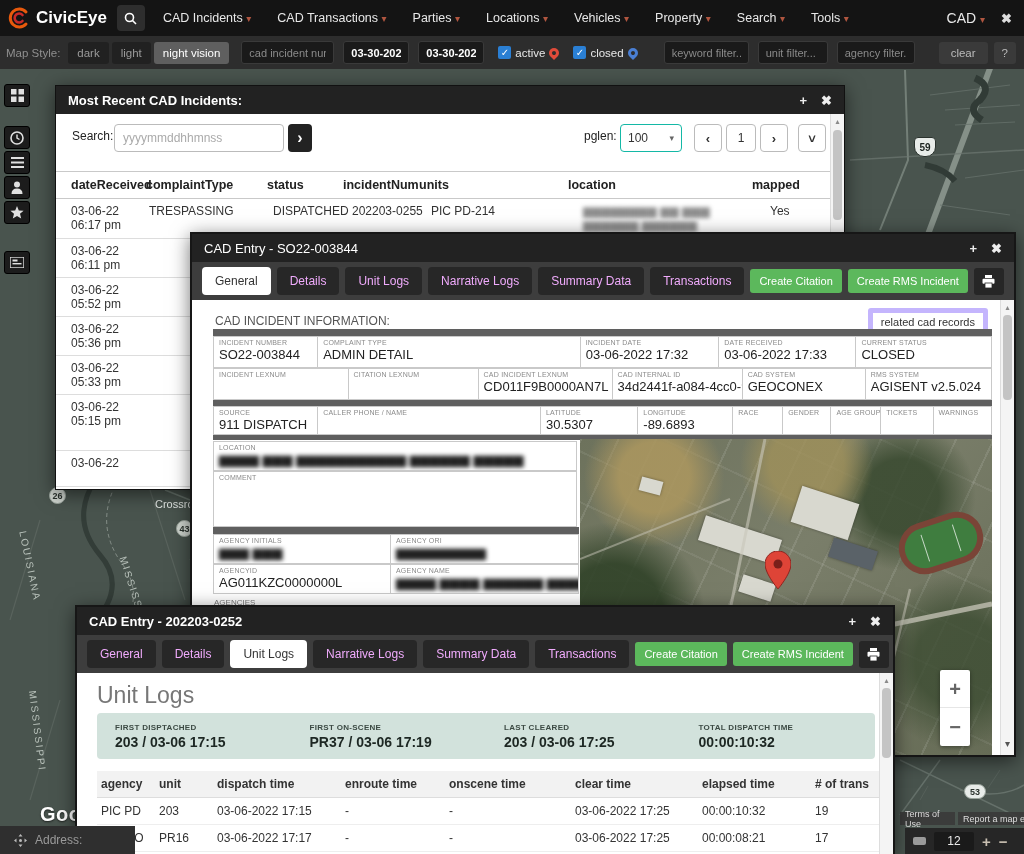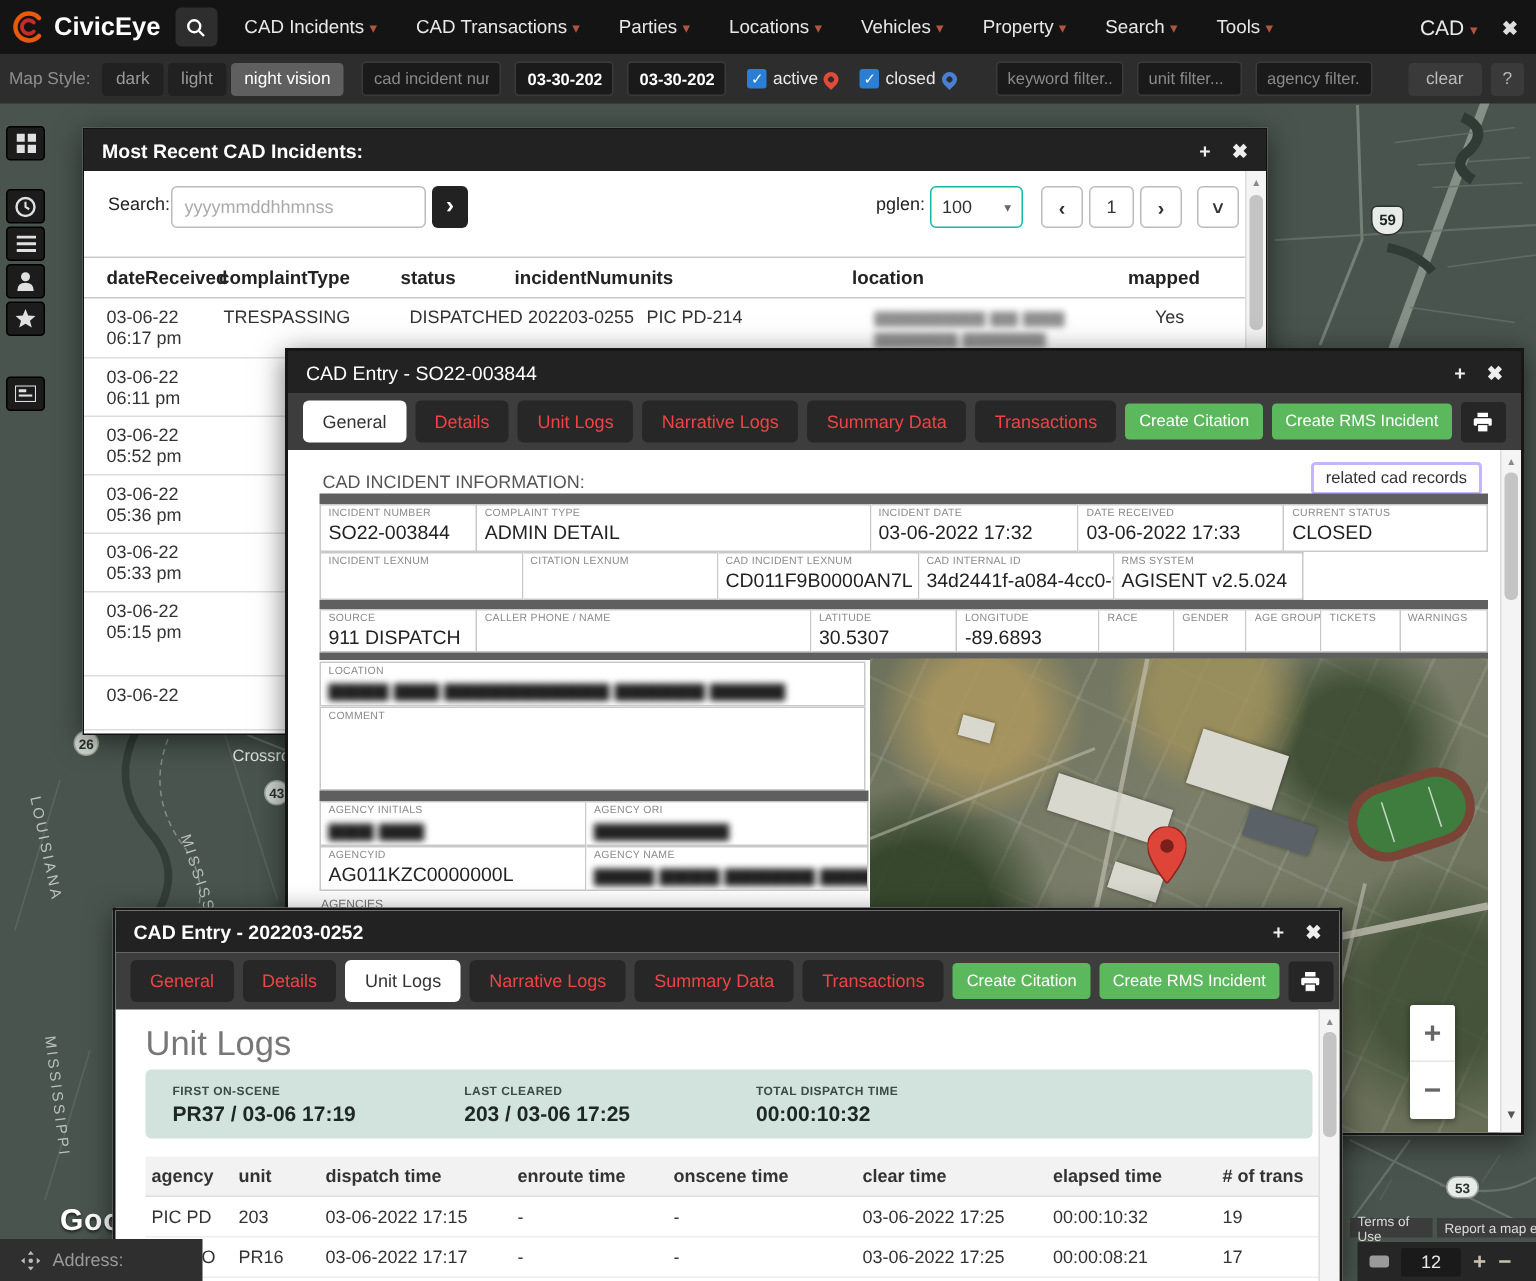--- a/index.html
+++ b/index.html
@@ -42,21 +42,21 @@
 
   
   .side-btn { position:absolute; left:4px; width:26px; height:23px; background:#1c1c1c; border:1px solid #000; border-radius:3px; color:#e0e0e0; display:flex; align-items:center; justify-content:center; font-size:14px; z-index:5; cursor:pointer; }
 
   
   .win { position:absolute; background:#fff; box-shadow:0 4px 18px rgba(0,0,0,.55); }
   .win-title { background:#222; color:#fff; height:28px; display:flex; align-items:center; font-size:13px; font-weight:bold; padding:0 12px; }
   .win-ctrl { margin-left:auto; display:flex; gap:14px; font-size:13px; color:#eee; }
   .win-ctrl span { cursor:pointer; }
   .tabbar { background:#3d3d3d; height:38px; display:flex; align-items:center; padding:0 10px; gap:6px; }
-  .tab { background:#272727; color:#ef4444; font-size:12px; padding:7px 13px; border-radius:4px; cursor:pointer; white-space:nowrap; }
+  .tab { background:#272727; color:#f0abfc; font-size:12px; padding:7px 13px; border-radius:4px; cursor:pointer; white-space:nowrap; }
   .tab.active { background:#fff; color:#333; }
   .tab-actions { margin-left:auto; display:flex; gap:6px; align-items:center; }
   .btn-green { background:#5cb85c; color:#fff; font-size:11px; padding:6px 9px; border-radius:3px; cursor:pointer; white-space:nowrap; }
   .btn-print { background:#262626; border-radius:3px; width:30px; height:27px; display:flex; align-items:center; justify-content:center; cursor:pointer; }
 
   
   .sbar { position:absolute; background:#f4f4f4; border-left:1px solid #ddd; z-index:3; }
   .sbar .thumb { position:absolute; left:2px; right:2px; background:#c4c4c4; border-radius:4px; }
   .sbar .arr { position:absolute; left:0; right:0; text-align:center; color:#8a8a8a; font-size:8px; }
 
@@ -74,21 +74,21 @@
   .irow { display:flex; border-bottom:1px solid #ddd; font-size:12px; color:#333; padding:5px 0;justify-content:space-between; }
   .c-date{width:90px; padding-left:15px; flex:none;} .c-comp{width:121px; flex:none; white-space:pre-line;}
   .c-stat{width:76px; flex:none;} .c-num{width:76px; flex:none;} .c-units{width:149px; flex:none;}
   .c-loc{width:184px; flex:none;} .c-map{width:60px; flex:none;}
   .hd .c-date{padding-left:15px;}
   .blur { color:#8f8f8f; filter:blur(2px); }
 
   
   #win2 { left:190px; top:232px; width:826px; height:525px; z-index:20; border:2px solid #161616; overflow:hidden; }
   .sect-title { font-size:12px; color:#555; }
-  .rel-btn { border:2px solid #c4b5fd; border-radius:3px; background:#fff; font-size:11px; color:#333; padding:3px 8px; cursor:pointer; }
+  .rel-btn { border:5px solid #c4b5fd; border-radius:3px; background:#fff; font-size:11px; color:#333; padding:3px 8px; cursor:pointer; }
   .sep { position:absolute; left:21px; width:779px; height:7px; background:#5f5f5f; }
   .frow { position:absolute; left:21px; width:779px; display:flex; }
   .fld { border:1px solid #c9c9c9; border-left:none; background:#fff; padding:2px 4px 1px 5px; overflow:hidden; }
   .fld:first-child { border-left:1px solid #c9c9c9; }
   .flbl { display:block; font-size:7px; color:#8a8a8a; letter-spacing:.2px; white-space:nowrap; }
   .fval { display:block; font-size:13px; color:#222; white-space:nowrap; margin-top:1px; }
   #sat { position:absolute; left:388px; top:205px; width:412px; height:318px; overflow:hidden; background:
       radial-gradient(circle at 18% 12%, rgba(170,150,95,.9) 0 8%, rgba(170,150,95,0) 16%),
       radial-gradient(circle at 55% 8%, rgba(160,145,90,.8) 0 10%, rgba(160,145,90,0) 18%),
       radial-gradient(circle at 8% 55%, rgba(48,66,40,.9) 0 12%, rgba(48,66,40,0) 22%),
@@ -393,20 +393,24 @@
         <span class="fval"></span>
       </div>
     <div class="fld" style="width:17.2%;">
         <span class="flbl">CAD INCIDENT LEXNUM</span>
         <span class="fval">CD011F9B0000AN7L</span>
       </div>
     <div class="fld" style="width:16.7%;">
         <span class="flbl">CAD INTERNAL ID</span>
         <span class="fval">34d2441f-a084-4cc0-9e8</span>
       </div>
+    <div class="fld" style="width:15.8%;">
+        <span class="flbl">CAD SYSTEM</span>
+        <span class="fval">GEOCONEX</span>
+      </div>
     <div class="fld" style="width:16.2%;">
         <span class="flbl">RMS SYSTEM</span>
         <span class="fval">AGISENT v2.5.024</span>
       </div>
   </div>
   <div class="sep" style="top:166px; height:6px;"></div>
   <div class="frow" style="top:172px; height:29px;">
     <div class="fld" style="width:13.5%;">
         <span class="flbl">SOURCE</span>
         <span class="fval">911 DISPATCH</span>
@@ -524,20 +528,24 @@
             <rect x="3" y="0" width="7" height="3" fill="#fff"></rect>
             <rect x="0.5" y="3.8" width="12" height="5" rx="1" fill="#fff"></rect>
             <rect x="3" y="8" width="7" height="5" fill="#fff" stroke="#262626" stroke-width=".8"></rect>
           </svg>
       </span>
     </span>
   </div>
   <div id="ul-head">Unit Logs</div>
   <div id="summary">
     <div class="sum-item">
+        <div class="sum-lbl">FIRST DISPTACHED</div>
+        <div class="sum-val">203 / 03-06 17:15</div>
+      </div>
+    <div class="sum-item">
         <div class="sum-lbl">FIRST ON-SCENE</div>
         <div class="sum-val">PR37 / 03-06 17:19</div>
       </div>
     <div class="sum-item">
         <div class="sum-lbl">LAST CLEARED</div>
         <div class="sum-val">203 / 03-06 17:25</div>
       </div>
     <div class="sum-item">
         <div class="sum-lbl">TOTAL DISPATCH TIME</div>
         <div class="sum-val">00:00:10:32</div>

